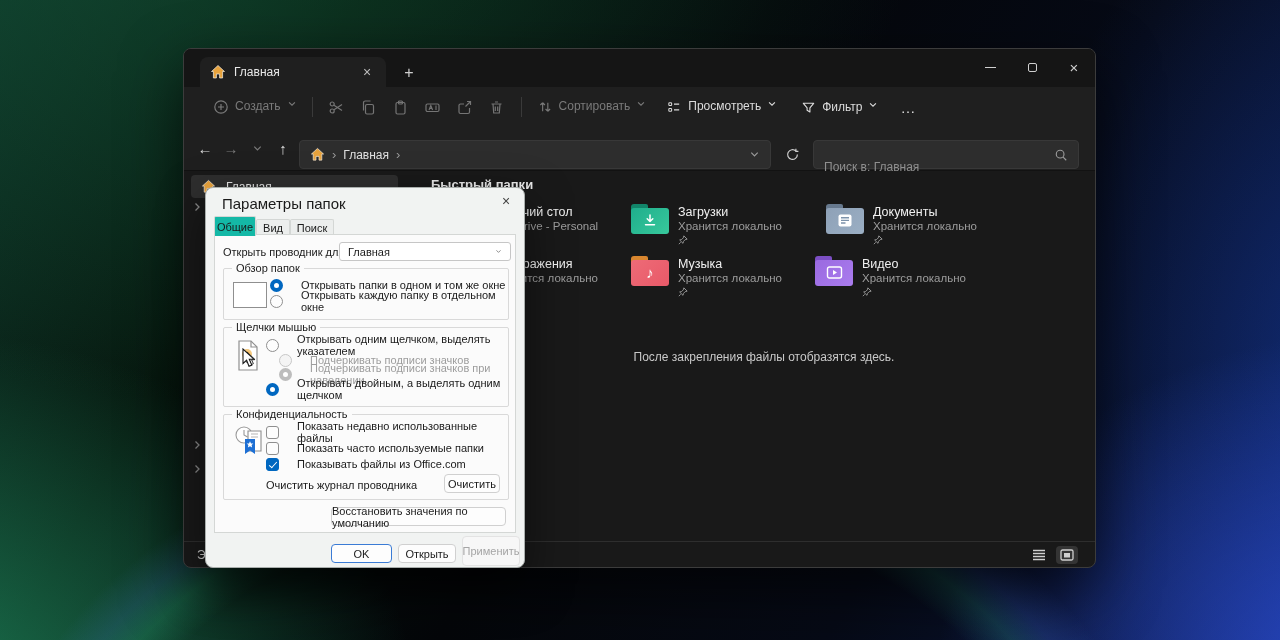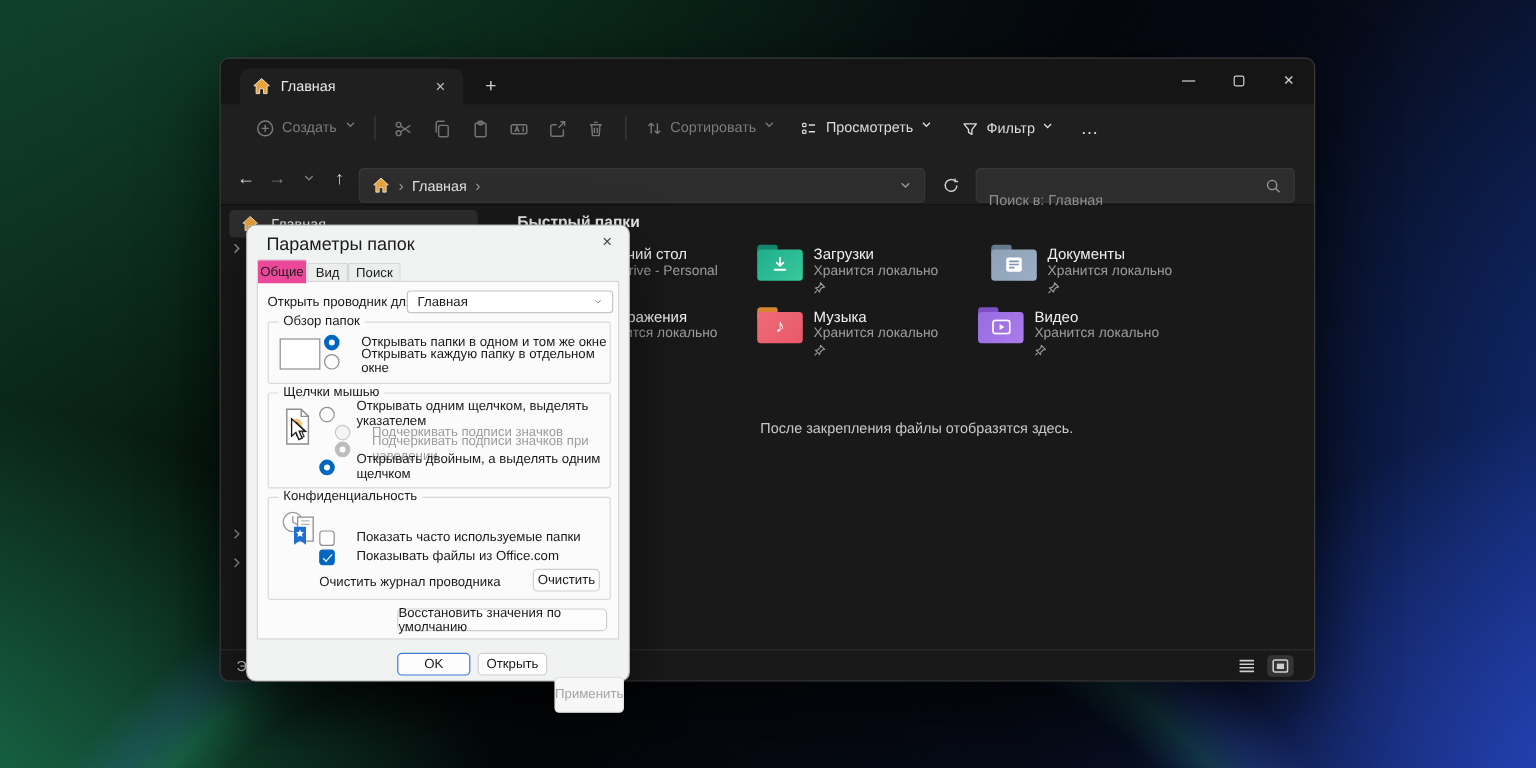--- a/index.html
+++ b/index.html
@@ -76,21 +76,21 @@
   .sview.active { background:#343434; }
   
   .dialog { position:absolute; left:205px; top:187px; width:320px; height:381px; background:#f1f3f2;
     border:1px solid #a9aeac; border-radius:8px; box-shadow:0 18px 45px rgba(0,0,0,0.5);
     font-size:11px; color:#1a1a1a; }
   .dlg-title { position:absolute; left:16px; top:7px; font-size:15px; }
   .dlg-close { position:absolute; right:9px; top:4px; width:18px; height:18px; display:flex; align-items:center;
     justify-content:center; color:#444; font-size:14px; }
   .dlg-tab { position:absolute; top:31px; height:16px; background:#eceeed; border:1px solid #d4d7d5;
     border-bottom:none; display:flex; align-items:center; justify-content:center; z-index:1; border-radius:2px 2px 0 0; }
-  .dlg-tab.active { top:28px; height:20px; background:#ec4899; z-index:3; }
+  .dlg-tab.active { top:28px; height:20px; background:#14b8a6; z-index:3; }
   .dlg-panel { position:absolute; left:8px; top:46px; width:302px; height:299px; background:#fbfbfb;
     border:1px solid #d4d7d5; z-index:2; }
   .combo { position:absolute; left:124px; top:7px; width:172px; height:19px; background:#fff; border:1px solid #c6c6c6;
     border-radius:3px; display:flex; align-items:center; padding:0 8px; }
   .combo .chev { margin-left:auto; color:#6a6a6a; }
   .group { position:absolute; left:8px; width:286px; border:1px solid #d9d9d9; border-radius:2px; }
   .legend { position:absolute; top:-7px; left:8px; background:#fbfbfb; padding:0 4px; }
   .opt-row { position:absolute; display:flex; align-items:center; gap:18px; height:14px; }
   .radio { width:13px; height:13px; border-radius:50%; border:1px solid #8f8f8f; background:#fdfdfd; flex:0 0 13px; }
   .radio.checked { border:4px solid #0067c0; background:#fff; }
@@ -468,37 +468,41 @@
       <div class="group" style="top:179px;height:86px">
         <span class="legend">Конфиденциальность</span>
         <svg style="position:absolute;left:8px;top:10px" width="34" height="30" viewBox="0 0 34 30">
           <circle cx="12" cy="10" r="8" fill="#fff" stroke="#9a9a9a" stroke-width="1.1"></circle>
           <path d="M12 5 V10 L15.5 12" fill="none" stroke="#9a9a9a" stroke-width="1.1"></path>
           <path d="M16 6 H29 V26 H16 Z" fill="#fff" stroke="#8f8f8f" stroke-width="1.1"></path>
           <path d="M19 9 H26 M19 12 H26" stroke="#b5b5b5" stroke-width="1"></path>
           <path d="M13 14 H23 V29 L18 25.5 L13 29 Z" fill="#1d6fd4"></path>
           <path d="M18 16.2 L19 18.4 L21.3 18.6 L19.6 20.1 L20.1 22.4 L18 21.2 L15.9 22.4 L16.4 20.1 L14.7 18.6 L17 18.4 Z" fill="#fff"></path>
         </svg>
+        <div class="opt-row" style="left:42px;top:10px">
+          <span class="cb"></span>
+          <span>Показать недавно использованные файлы</span>
+        </div>
         <div class="opt-row" style="left:42px;top:26px">
           <span class="cb"></span>
           <span>Показать часто используемые папки</span>
         </div>
         <div class="opt-row" style="left:42px;top:42px">
           <span class="cb checked"></span>
           <span>Показывать файлы из Office.com</span>
         </div>
         <div style="position:absolute;left:42px;top:64px">Очистить журнал проводника</div>
         <div class="dbtn" style="right:8px;top:59px;width:56px;height:19px">Очистить</div>
       </div>
 
       <div class="dbtn" style="left:116px;top:272px;width:175px;height:19px">Восстановить значения по умолчанию</div>
     </div>
 
     <div class="dbtn default" style="left:125px;top:356px;width:61px;height:19px">OK</div>
     <div class="dbtn" style="left:192px;top:356px;width:58px;height:19px">Открыть</div>
-    <div class="dbtn disabled" style="left:256px;top:376px;width:58px;height:30px">Применить</div>
+    <div class="dbtn disabled" style="left:256px;top:348px;width:58px;height:30px">Применить</div>
   </div>
 
   <svg class="cursor" style="left:242px;top:348px" width="14" height="20" viewBox="0 0 14 20">
     <path d="M1 1 L1 15.5 L4.6 12.3 L7 18.3 L9.8 17.1 L7.3 11.3 L12 11.2 Z" fill="#fff" stroke="#1a1a1a" stroke-width="1.1"></path>
   </svg>
 
 </div>
 
 </body></html>

